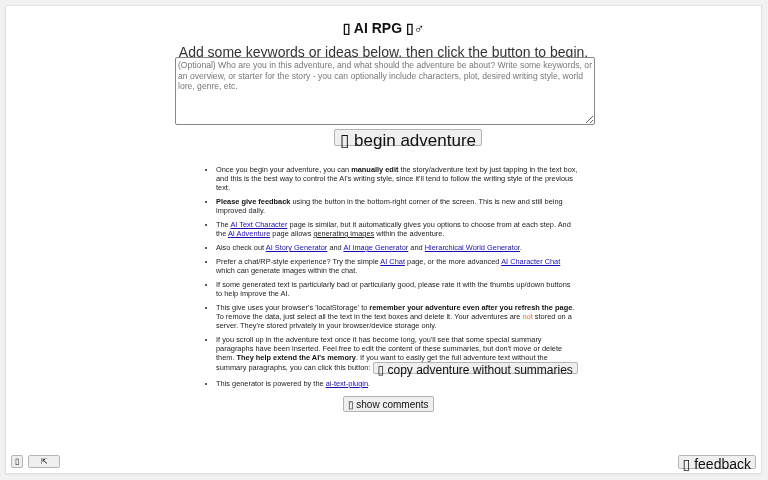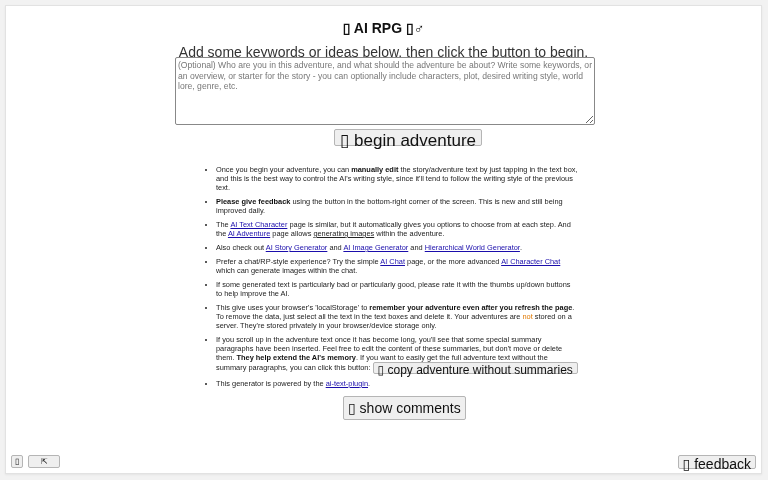--- a/index.html
+++ b/index.html
@@ -98,22 +98,22 @@
     .copy-btn {
       font-size: 12px;
       height: 12px;
       padding: 0 4px;
       vertical-align: middle;
     }
     .comments-btn {
       position: absolute;
       left: 337px;
       top: 390px;
-      height: 24px;
-      font-size: 14px;
+      height: 16px;
+      font-size: 10px;
     }
     .bottom-left {
       position: absolute;
       left: 5px;
       top: 449px;
       display: flex;
       gap: 5px;
     }
     .small-btn {
       height: 13px;

